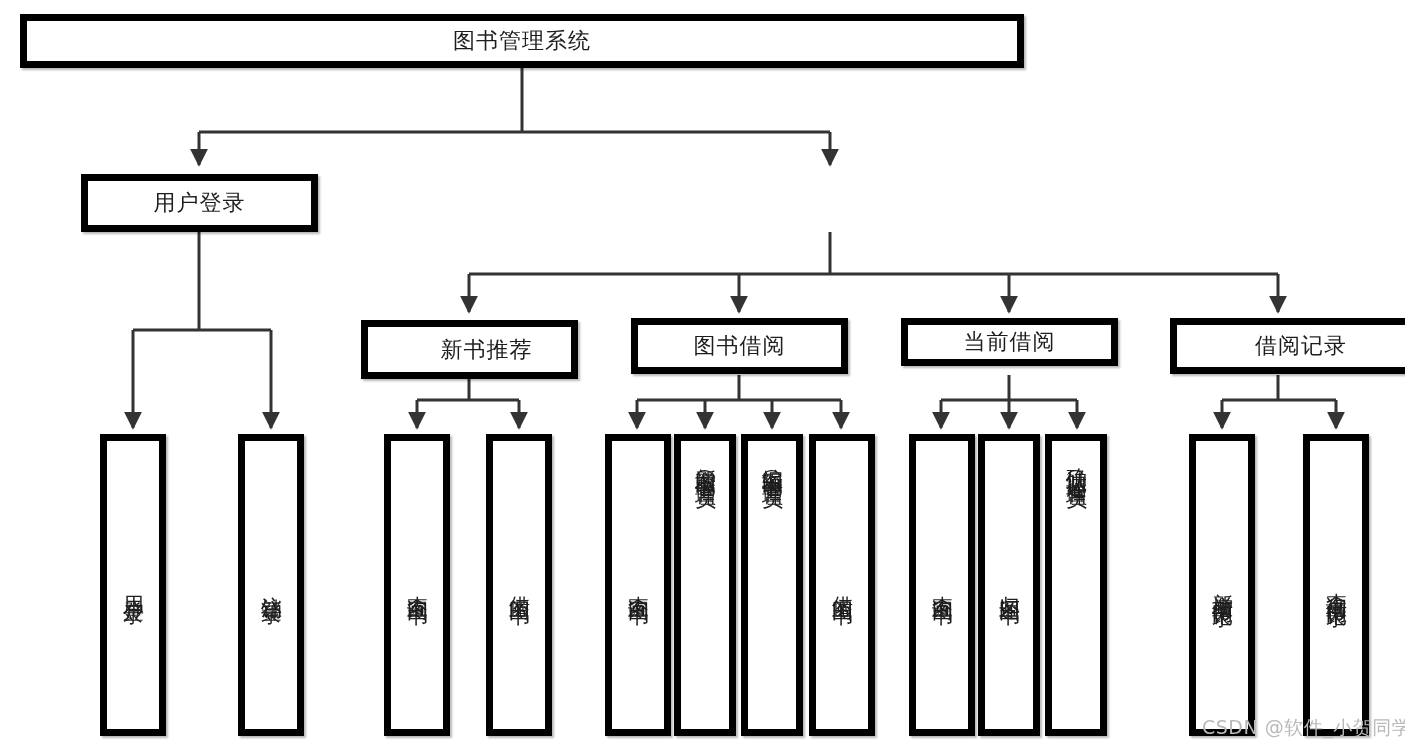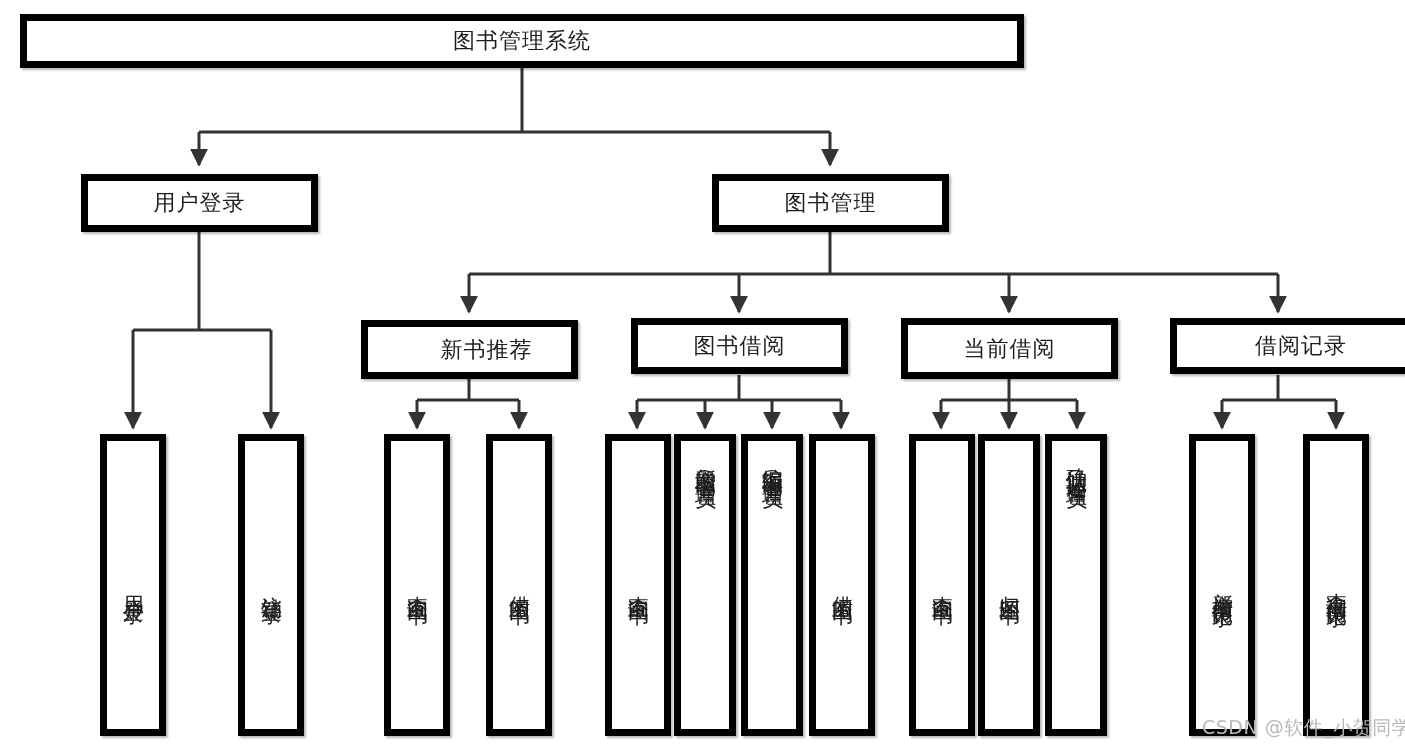--- a/index.html
+++ b/index.html
@@ -125,33 +125,30 @@
   </svg>
 
   <div class="node" style="left:20px; top:14px; width:1004px; height:54px;">
     <span class="node-label">图书管理系统</span>
   </div>
 
   <div class="node" style="left:81px; top:174px; width:237px; height:58px;">
     <span class="node-label">用户登录</span>
   </div>
 
-  <div class="node" style="left:712px; top:174px; width:237px; height:58px;">
-    <span class="node-label">图书管理</span>
-  </div>
 
   <div class="node" style="left:361px; top:320px; width:217px; height:59px;padding-left:34px;">
     <span class="node-label">新书推荐</span>
   </div>
 
   <div class="node" style="left:631px; top:318px; width:217px; height:56px;">
     <span class="node-label">图书借阅</span>
   </div>
 
-  <div class="node" style="left:901px; top:318px; width:217px; height:61px;">
+  <div class="node" style="left:901px; top:318px; width:217px; height:48px;">
     <span class="node-label">当前借阅</span>
   </div>
 
   <div class="node" style="left:1170px; top:318px; width:262px; height:56px;">
     <span class="node-label">借阅记录</span>
   </div>
 
   <div class="node vertical centered" style="left:100px; top:434px; width:66px; height:302px;">
     <span class="node-label">用户登录</span>
   </div>

